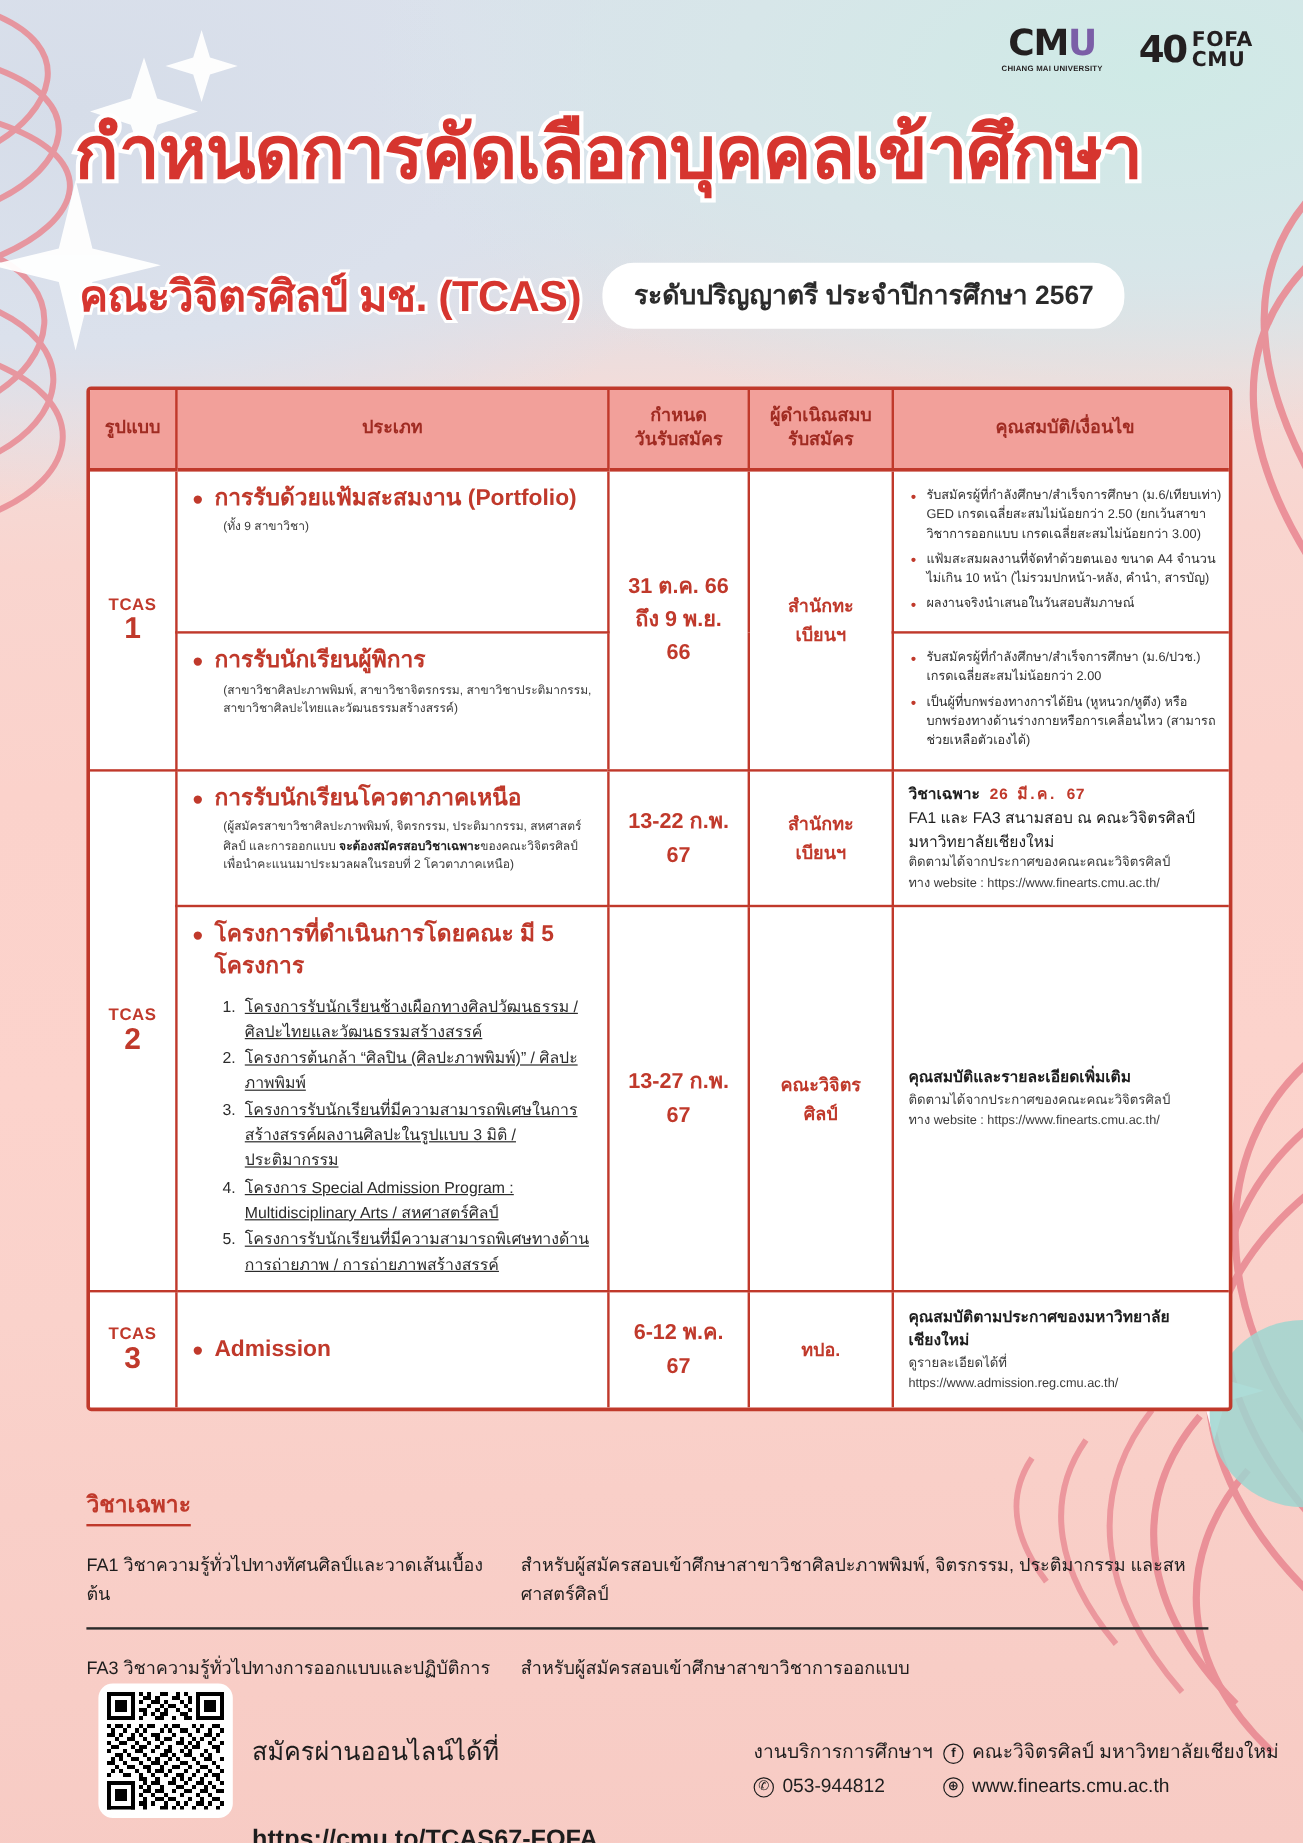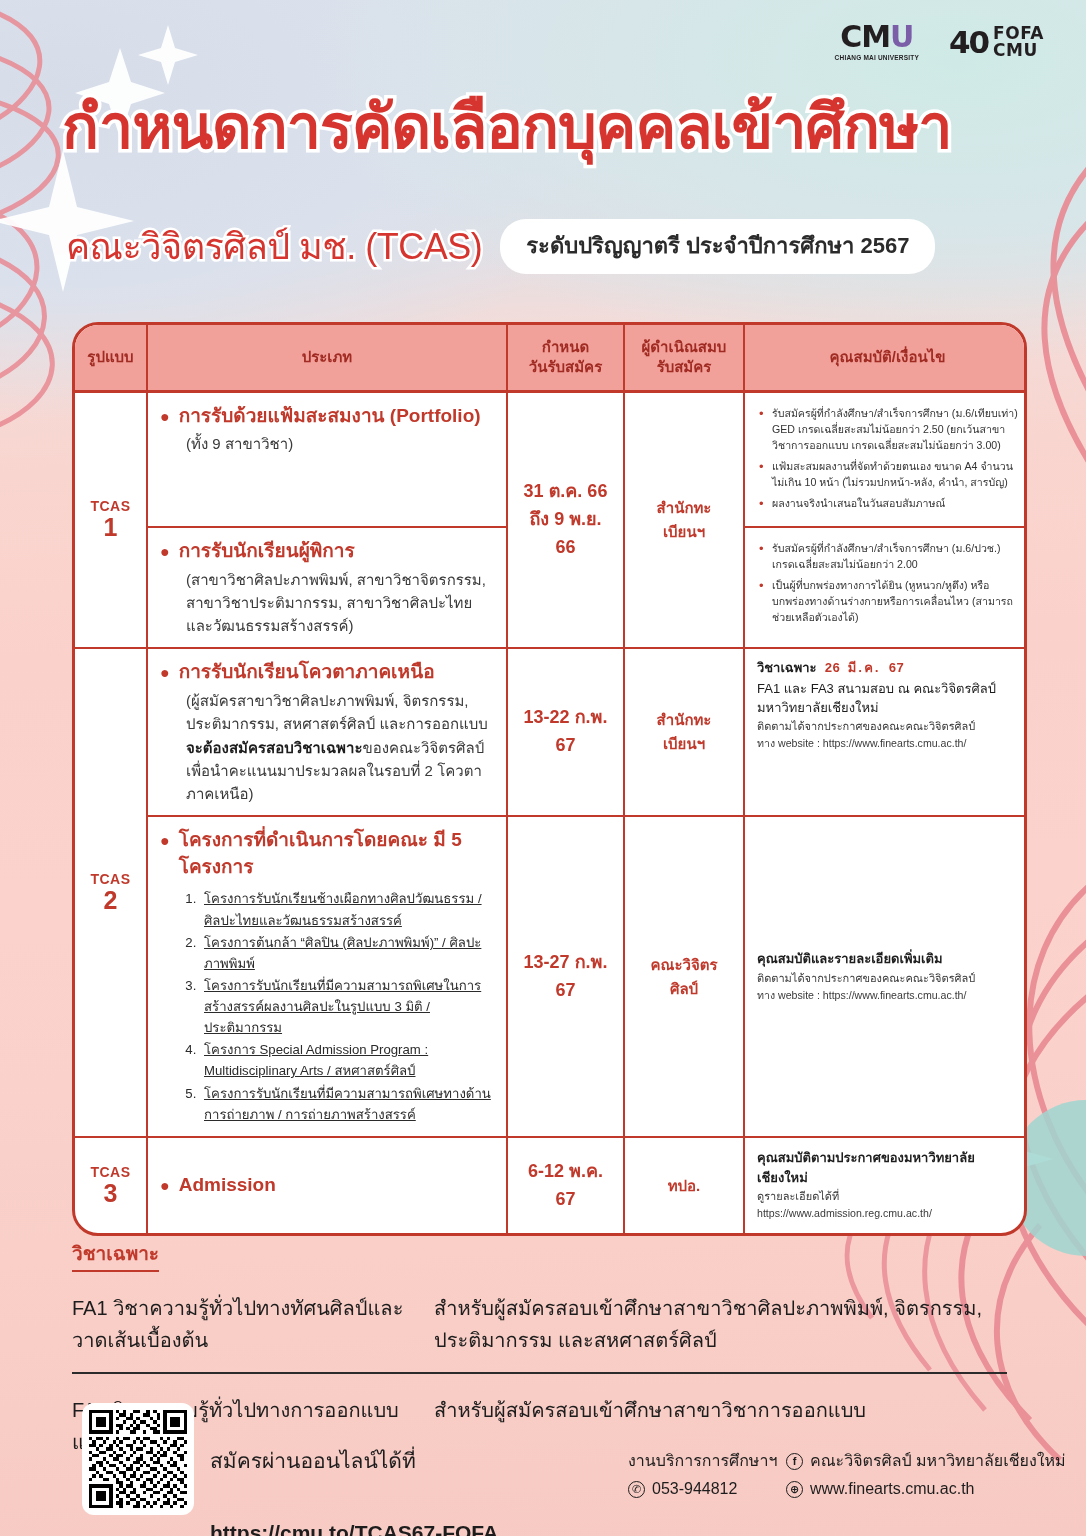--- a/index.html
+++ b/index.html
@@ -39,32 +39,32 @@
     position:absolute; left:62px; top:95px;
     font-size:61px; font-weight:bold; color:#d6352f;
     letter-spacing:-1px; line-height:1.05;
     -webkit-text-stroke: 7px #ffffff;
     paint-order: stroke fill;
     text-shadow: 0 3px 0 rgba(255,255,255,.6);
     white-space:nowrap;
   }
   .title-sub-row { position:absolute; left:66px; top:218px; display:flex; align-items:center; gap:18px; }
   .title-sub {
-    font-size:36px; font-weight:normal; color:#d6352f; letter-spacing:-.5px;
+    font-size:36px; font-weight:bold; color:#d6352f; letter-spacing:-.5px;
     -webkit-text-stroke: 5px #ffffff; paint-order: stroke fill; white-space:nowrap;
   }
   .title-pill {
     background:#ffffff; border-radius:26px; padding:9px 26px 11px;
     font-size:22px; font-weight:bold; color:#2b2b2b; white-space:nowrap;
   }
 
   
   .table-wrap {
     position:absolute; left:72px; top:322px; width:955px;
-    border:3px solid #c0392b; border-radius:26px;
+    border:3px solid #c0392b; border-radius:4px;
     background:#ffffff; overflow:hidden;
   }
   table { width:100%; border-collapse:collapse; table-layout:fixed; }
   thead th {
     background:#f2a09a; color:#a02b22; font-weight:bold;
     font-size:15px; text-align:center; padding:12px 4px; line-height:1.35;
     border-right:2px solid #c0392b; border-bottom:3px solid #c0392b;
     vertical-align:middle;
   }
   thead th:last-child { border-right:none; }
@@ -87,21 +87,21 @@
 
   .date-cell { text-align:center; vertical-align:middle; color:#c0392b; font-weight:bold; font-size:18px; line-height:1.55; }
   .org-cell  { text-align:center; vertical-align:middle; color:#c0392b; font-weight:bold; font-size:15px; }
 
   .bullet-head {
     display:flex; gap:9px; align-items:baseline;
     color:#c0392b; font-weight:bold; font-size:19px; line-height:1.4;
   }
   .bullet-head .dot { font-size:16px; line-height:1.2; }
   .bullet-head .latin { font-weight:bold;margin-top:18px; }
-  .sub-note { font-size:15px; color:#3a3a3a; line-height:1.55; margin:3px 0 0 26px; }
+  .sub-note { font-size:10px; color:#3a3a3a; line-height:1.55; margin:3px 0 0 26px; }
   .sub-note b { color:#1d1d1d; }
 
   ol.proj { margin:8px 0 0 40px; padding:0; font-size:13.2px; color:#2b2b2b; line-height:1.6;text-decoration:underline; }
   ol.proj li { margin-bottom:1px; padding-left:4px; }
 
   ul.quals { list-style:none; margin:2px 0 0 0; padding:0; }
   ul.quals li {
     position:relative; padding-left:15px; margin-bottom:5px;
     font-size:10.6px; color:#333; line-height:1.52;
   }
@@ -110,21 +110,21 @@
   }
   .q-title { font-size:13px; font-weight:bold; color:#1d1d1d; line-height:1.5;font-family:Liberation Mono, monospace; }
   .q-title .red { color:#c0392b; }
   .q-line  { font-size:13px; color:#1d1d1d; line-height:1.5; }
   .q-small { font-size:11px; color:#3a3a3a; line-height:1.55; }
   .q-small.url { font-size:10.6px; }
 
   
   .foot-notes { position:absolute; left:72px; top:1238px; width:955px; }
   .fn-title { font-size:19px; font-weight:bold; color:#c0392b; display:inline-block; border-bottom:2px solid #c0392b; padding-bottom:2px; }
-  .fn-row { display:flex; gap:22px; margin-top:20px; font-size:20px; color:#1d1d1d; }
+  .fn-row { display:flex; gap:22px; margin-top:20px; font-size:15px; color:#1d1d1d; }
   .fn-left { width:340px; flex:none; }
   .fn-rule { margin-top:16px; border-top:2px solid #2b2b2b; width:935px; }
 
   
   .bottom { position:absolute; left:0; top:1395px; width:1086px; height:141px; }
   .qr {
     position:absolute; left:82px; top:8px; width:112px; height:112px;
     background:#fff; border-radius:12px; padding:7px;
   }
   .qr svg { display:block; }

